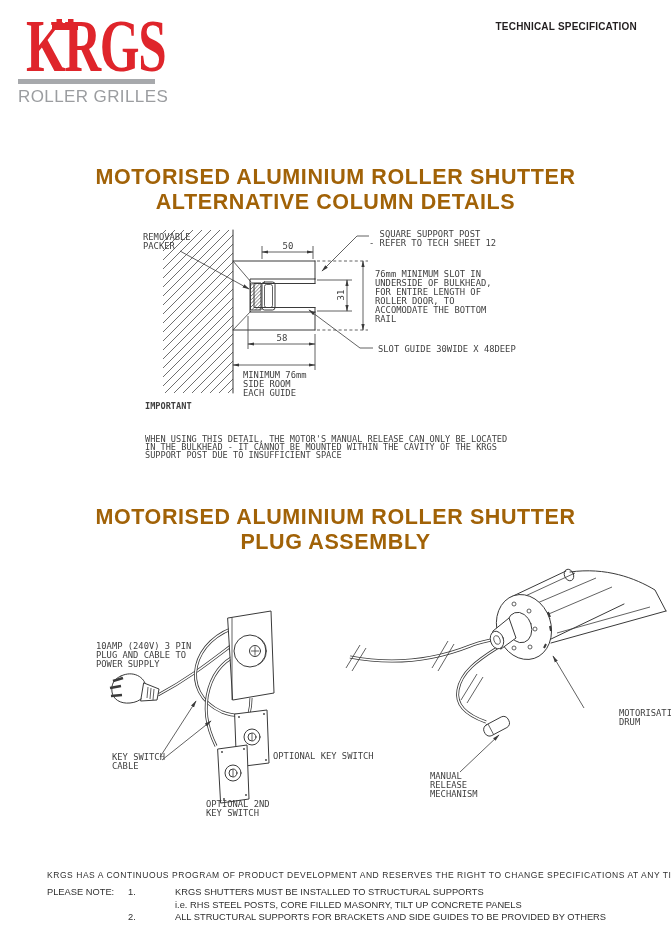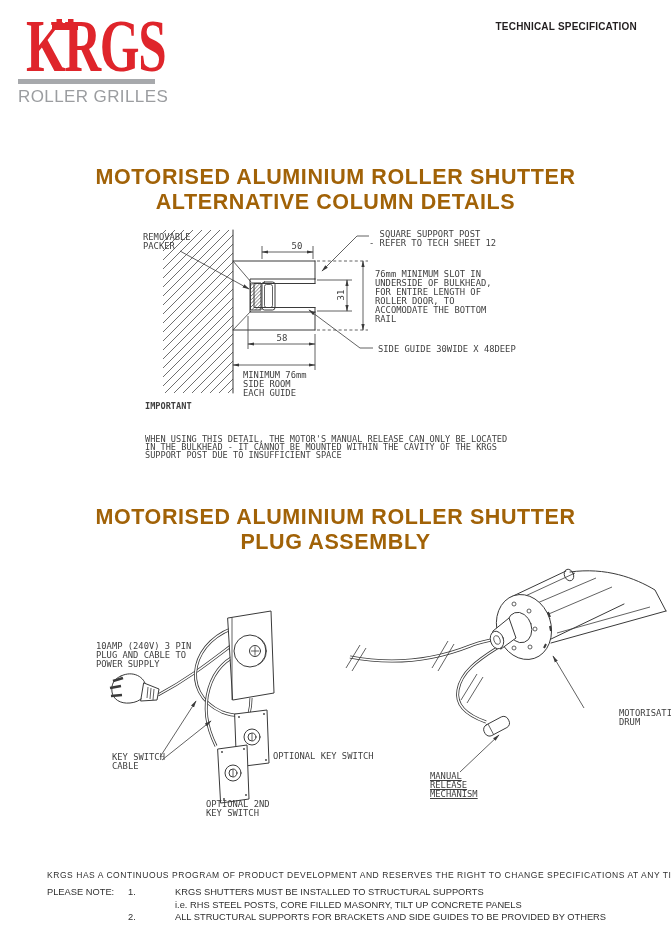--- a/index.html
+++ b/index.html
@@ -118,31 +118,31 @@
       <line class="lnt" x1="363" y1="261" x2="363" y2="330" marker-start="url(#arr)" marker-end="url(#arr)"></line>
     </g>
 
     <path class="lnt" d="M180,251 L249,289" marker-end="url(#arr)"></path>
     <path class="lnt" d="M369,236 L357,236 L322,271" marker-end="url(#arr)"></path>
     <path class="lnt" d="M373,348 L360,348 L309,310" marker-end="url(#arr)"></path>
   </svg>
 
   <div class="abs cad" style="left:143px;top:233px;">REMOVABLE
 PACKER</div>
-  <div class="abs dim" style="left:276px;top:241px;width:24px;margin-left:9px;">50</div>
+  <div class="abs dim" style="left:276px;top:241px;width:24px;">50</div>
   <div class="abs cad" style="left:369px;top:230px;">  SQUARE SUPPORT POST
 - REFER TO TECH SHEET 12</div>
   <div class="abs cad" style="left:375px;top:270px;">76mm MINIMUM SLOT IN
 UNDERSIDE OF BULKHEAD,
 FOR ENTIRE LENGTH OF
 ROLLER DOOR, TO
 ACCOMODATE THE BOTTOM
 RAIL</div>
   <div class="abs dim rot" style="left:332px;top:290px;width:18px;">31</div>
-  <div class="abs cad" style="left:378px;top:345px;">SIDE GUIDE 30WIDE X 48DEEP</div>
+  <div class="abs cad" style="left:378px;top:345px;">SLOT GUIDE 30WIDE X 48DEEP</div>
   <div class="abs dim" style="left:270px;top:333px;width:24px;">58</div>
   <div class="abs cad" style="left:243px;top:371px;">MINIMUM 76mm
 SIDE ROOM
 EACH GUIDE</div>
 
   <div class="abs cadImp cadB" style="left:145px;top:402px;">IMPORTANT</div>
   <div class="abs cadImp" style="left:145px;top:434.5px;">WHEN USING THIS DETAIL, THE MOTOR'S MANUAL RELEASE CAN ONLY BE LOCATED
 IN THE BULKHEAD - IT CANNOT BE MOUNTED WITHIN THE CAVITY OF THE KRGS
 SUPPORT POST DUE TO INSUFFICIENT SPACE</div>
 
@@ -269,21 +269,21 @@
   <div class="abs cad" style="left:96px;top:642px;">10AMP (240V) 3 PIN
 PLUG AND CABLE TO
 POWER SUPPLY</div>
   <div class="abs cad" style="left:112px;top:753px;">KEY SWITCH
 CABLE</div>
   <div class="abs cad" style="left:273px;top:752px;">OPTIONAL KEY SWITCH</div>
   <div class="abs cad" style="left:206px;top:800px;">OPTIONAL 2ND
 KEY SWITCH</div>
   <div class="abs cad" style="left:587px;top:709px;margin-left:32px;">MOTORISATION
 DRUM</div>
-  <div class="abs cad" style="left:430px;top:772px;text-decoration:underline;">MANUAL
+  <div class="abs cad" style="left:430px;top:772px;">MANUAL
 RELEASE
 MECHANISM</div>
 
   <div class="abs disc" style="left:47px;top:870px;">KRGS HAS A CONTINUOUS PROGRAM OF PRODUCT DEVELOPMENT AND RESERVES THE RIGHT TO CHANGE SPECIFICATIONS AT ANY TIME WITHOUT NOTICE</div>
   <div class="abs note" style="left:47px;top:887px;">PLEASE NOTE:</div>
   <div class="abs note" style="left:128px;top:887px;">1.</div>
   <div class="abs note" style="left:175px;top:899.5px;">i.e. RHS STEEL POSTS, CORE FILLED MASONRY, TILT UP CONCRETE PANELS</div>
   <div class="abs note" style="left:175px;top:887px;">KRGS SHUTTERS MUST BE INSTALLED TO STRUCTURAL SUPPORTS</div>
   <div class="abs note" style="left:128px;top:912px;">2.</div>
   <div class="abs note" style="left:175px;top:912px;">ALL STRUCTURAL SUPPORTS FOR BRACKETS AND SIDE GUIDES TO BE PROVIDED BY OTHERS</div>

